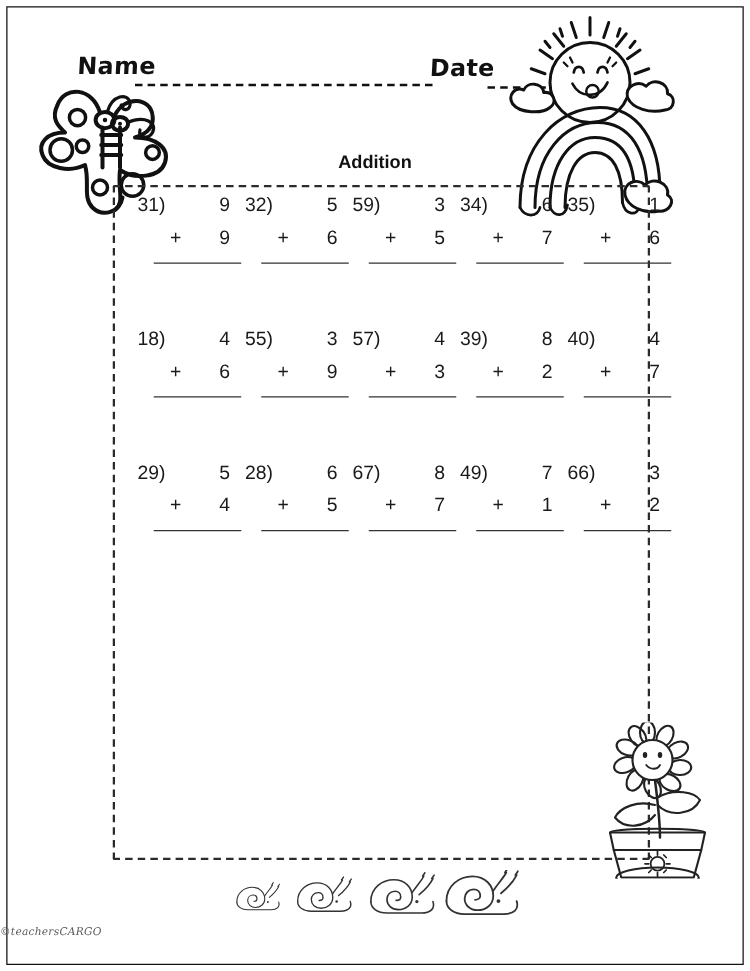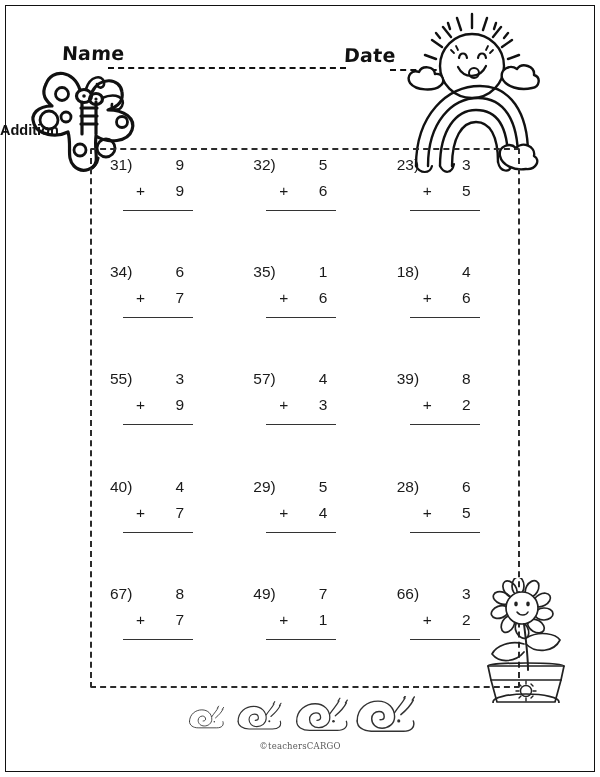--- a/index.html
+++ b/index.html
@@ -54,20 +54,21 @@
   }
   .name-rule { left: 108px; top: 33px; width: 238px; }
   .date-rule { left: 390px; top: 35px; width: 128px; }
 
   
   .sheet-title {
     position: absolute;
     left: 0;
     top: 122px;
     width: 600px;
+    text-align: center;
     font-family: "Liberation Sans", sans-serif;
     font-size: 14.5px;
     font-weight: bold;
     color: #111111;
   }
 
   
   .frame {
     position: absolute;
     left: 90px;
@@ -80,21 +81,21 @@
   }
 
   
   .grid {
     position: absolute;
     left: 90px;
     top: 152px;
     width: 430px;
     height: 536px;
     display: grid;
-    grid-template-columns: repeat(3, 1fr);
+    grid-template-columns: repeat(5, 1fr);
     grid-template-rows: repeat(5, 1fr);
   }
   .problem {
     position: relative;
     padding-top: 6px;
   }
   .prob-index {
     position: absolute;
     left: 20px;
     top: 4px;
@@ -141,25 +142,25 @@
     left: 185px;
     top: 696px;
     width: 230px;
     height: 36px;
   }
   .credit {
     position: absolute;
     left: 0;
     top: 741px;
     width: 600px;
-    text-align: center;
     font-family: "DejaVu Serif", serif;
     font-size: 8.5px;
     color: #5a5a5a;
     letter-spacing: 0.2px;
+    font-style: italic;
   }
 
   
   .doodle { position: absolute; }
   .doodle-butterfly { left: 22px; top: 62px; }
   .doodle-sunrainbow { left: 402px; top: 8px; }
   .doodle-flowerpot  { left: 470px; top: 578px; }
 </style>
 </head>
 <body>
@@ -247,21 +248,21 @@
 
     <div class="problem">
       <span class="prob-index">32)</span>
       <span class="prob-top">5</span>
       <span class="prob-op">+</span>
       <span class="prob-bottom">6</span>
       <span class="prob-rule"></span>
     </div>
 
     <div class="problem">
-      <span class="prob-index">23)</span>
+      <span class="prob-index">59)</span>
       <span class="prob-top">3</span>
       <span class="prob-op">+</span>
       <span class="prob-bottom">5</span>
       <span class="prob-rule"></span>
     </div>
 
     <div class="problem">
       <span class="prob-index">34)</span>
       <span class="prob-top">6</span>
       <span class="prob-op">+</span>

